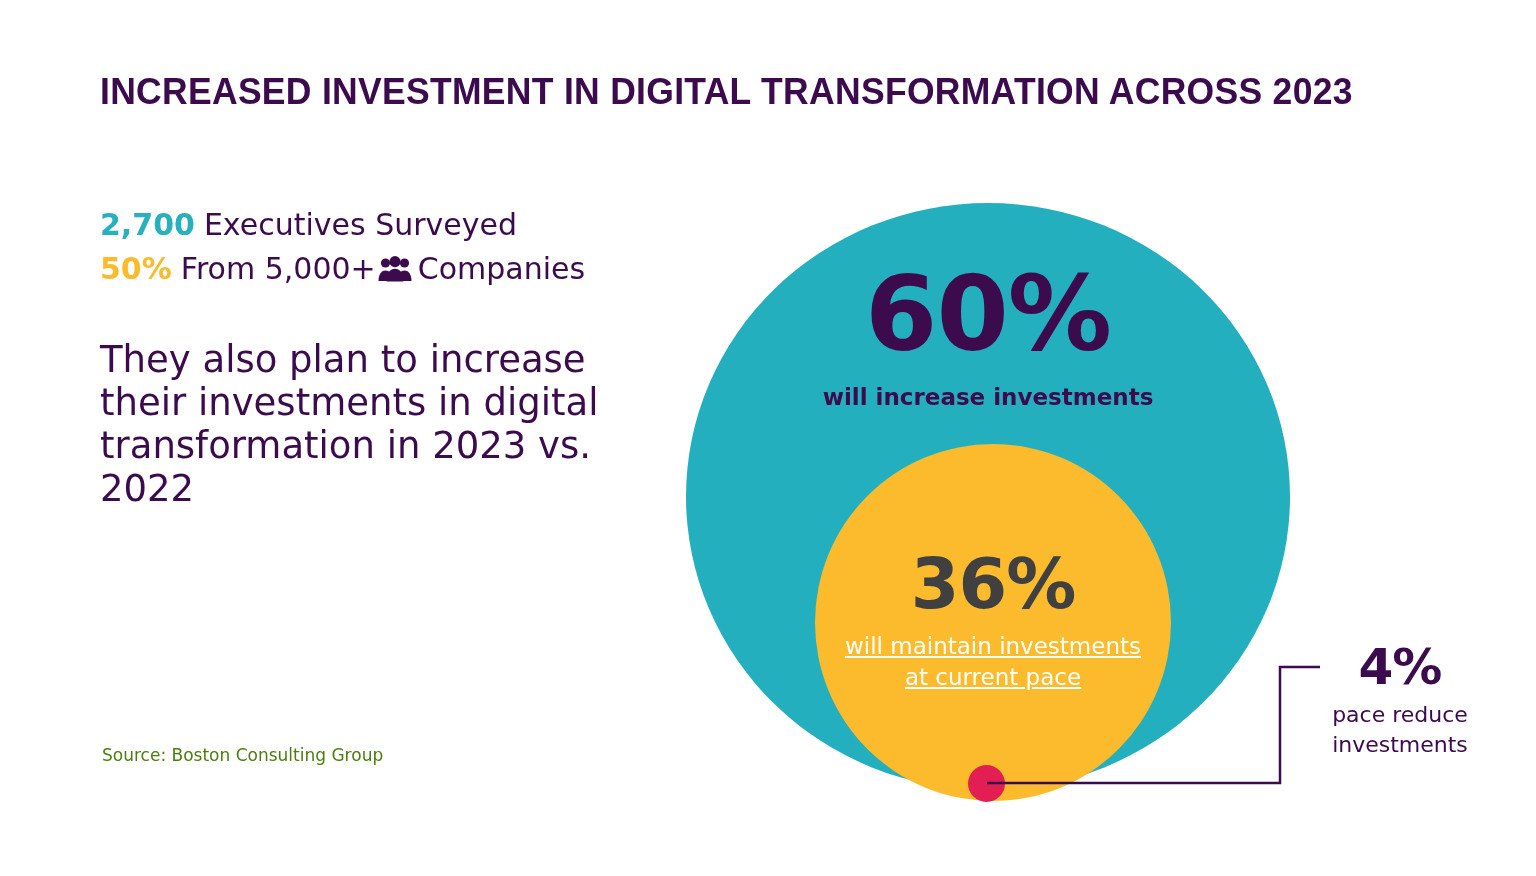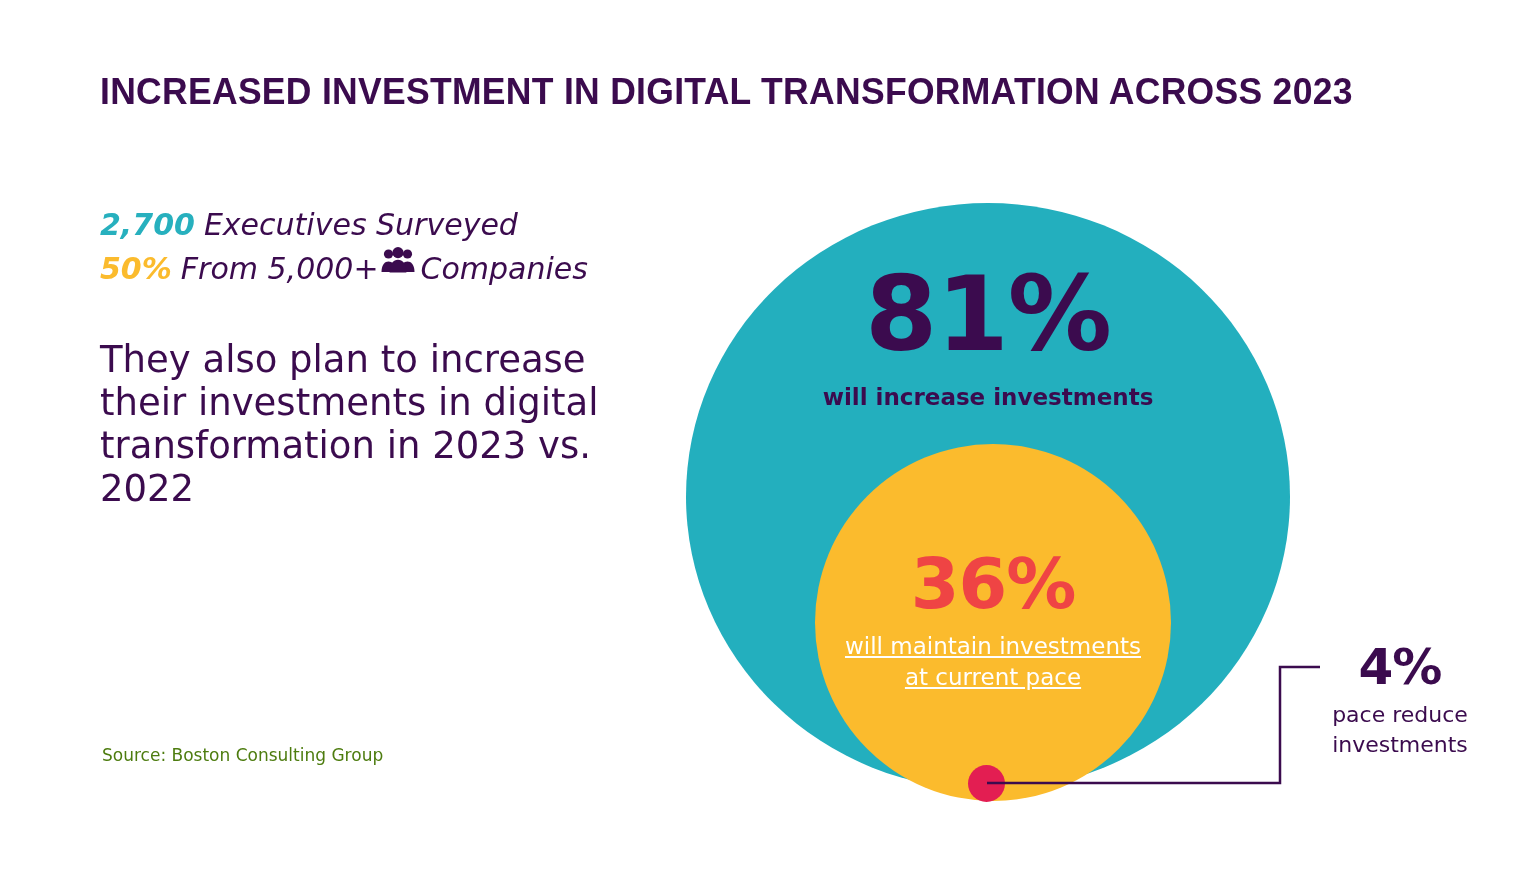--- a/index.html
+++ b/index.html
@@ -43,22 +43,22 @@
     left: 100px;
     top: 203px;
     width: 560px;
     font-family: "DejaVu Sans", sans-serif;
     font-size: 30px;
     line-height: 44px;
     color: #3B0B4E;
   }
   .stats .line {
     display: flex;
+    align-items: center;
     white-space: nowrap;
-    font-style: italic;
   }
   .stat-num { font-weight: 700; }
   .stat-num.teal   { color: #27B0BE; }
   .stat-num.yellow { color: #FBBB2D; }
   .stats .sp { display: inline-block; width: 9px; }
 
   .people-icon {
     display: inline-block;
     width: 34px;
     height: 26px;
@@ -148,21 +148,21 @@
     left: 815px;
     top: 549px;
     width: 356px;
     text-align: center;
   }
   .yellow-label .big {
     font-family: "DejaVu Sans", sans-serif;
     font-weight: 700;
     font-size: 70px;
     line-height: 70px;
-    color: #ef4444;
+    color: #404040;
     letter-spacing: -1px;
   }
   .yellow-label .sub {
     font-family: "DejaVu Sans", sans-serif;
     font-size: 23px;
     line-height: 31px;
     color: #ffffff;
     margin-top: 12px;
     text-decoration: underline;
   }
@@ -230,21 +230,21 @@
   </div>
 
   <div class="para">They also plan to increase their investments in digital transformation in 2023 vs. 2022</div>
 
   <div class="source">Source: Boston Consulting Group</div>
 
   <div class="circle-teal"></div>
   <div class="circle-yellow"></div>
 
   <div class="teal-label">
-    <div class="big">81%</div>
+    <div class="big">60%</div>
     <div class="sub">will increase investments</div>
   </div>
 
   <div class="yellow-label">
     <div class="big">36%</div>
     <div class="sub">
       <div>will maintain investments</div>
       <div>at current pace</div>
     </div>
   </div>

